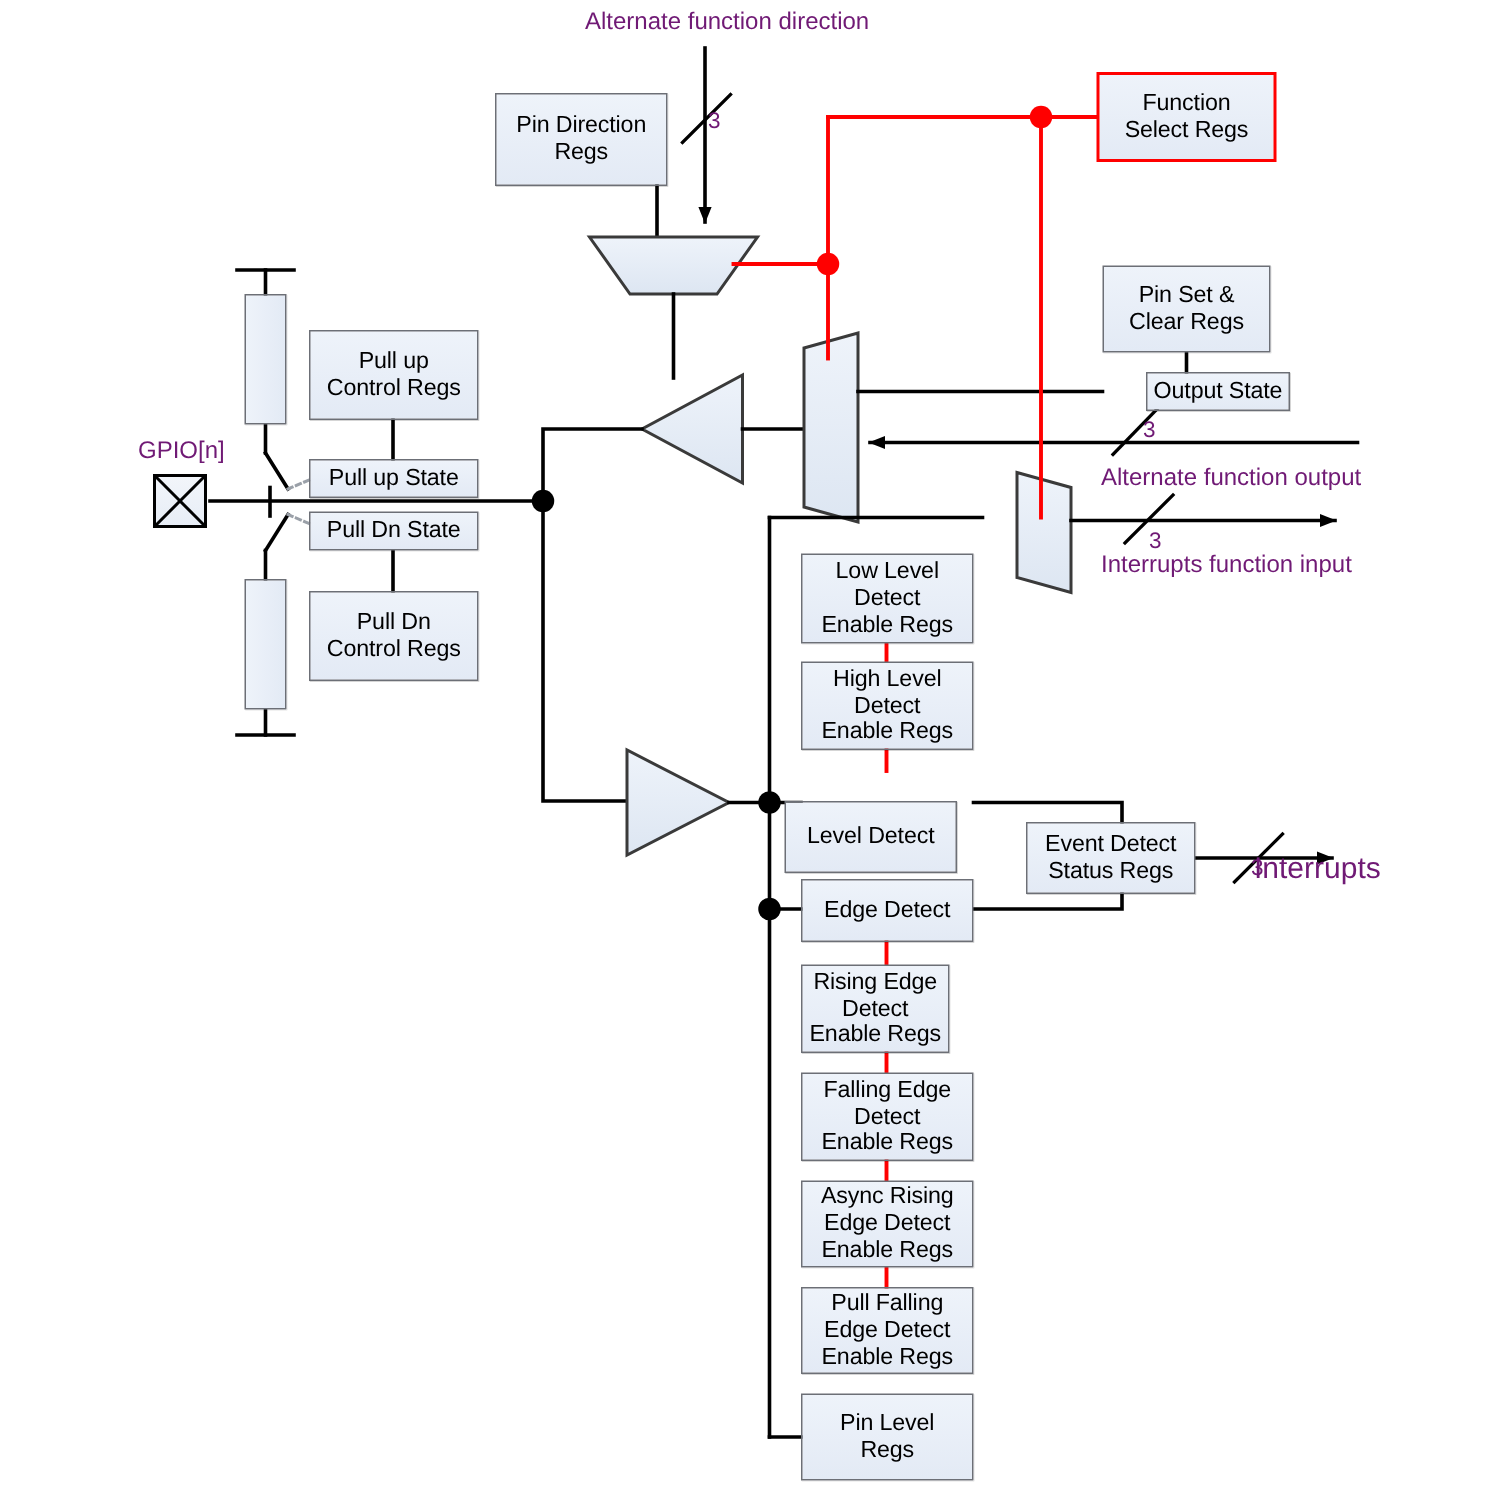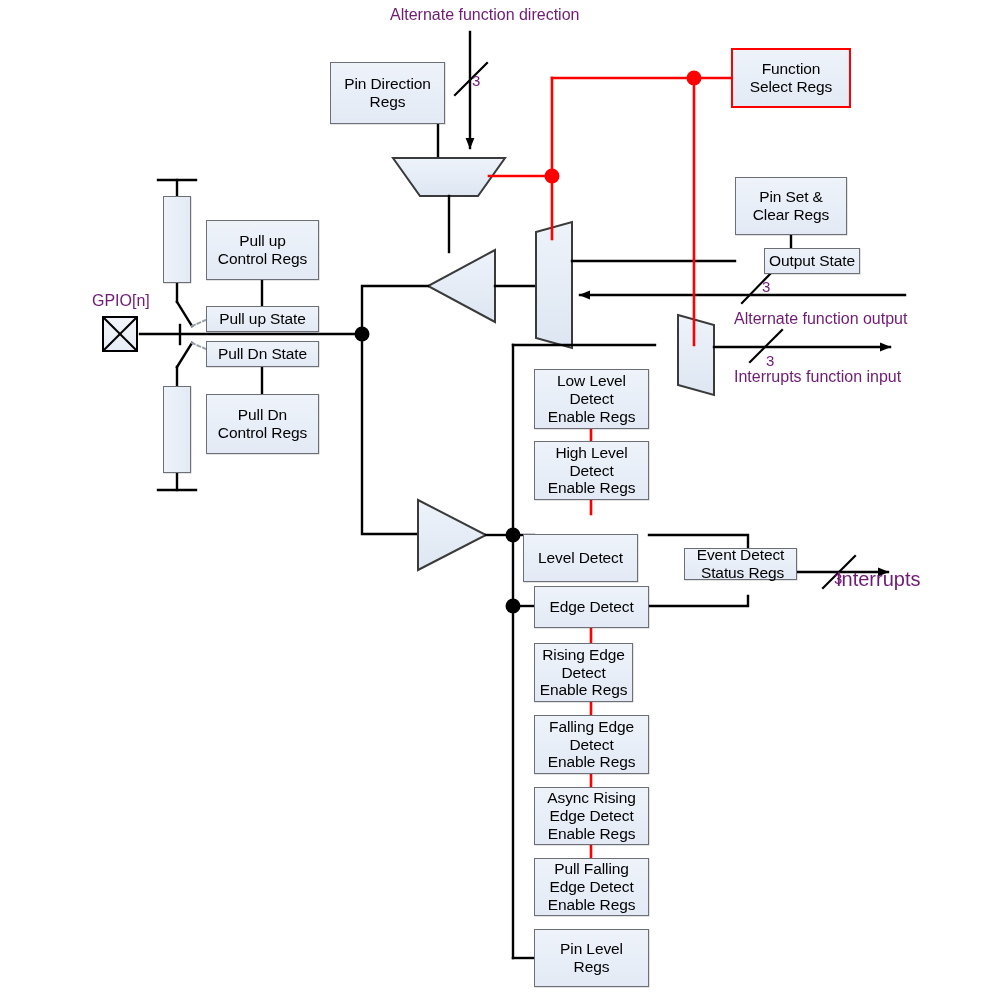--- a/index.html
+++ b/index.html
@@ -240,21 +240,21 @@
   <div class="box" style="left:534px;top:441px;width:115px;height:59px;">
     <span class="txt">High Level
 Detect
 Enable Regs</span>
   </div>
 
   <div class="box" style="left:523px;top:514px;width:115px;height:48px;margin-top:20px;">
     <span class="txt">Level Detect</span>
   </div>
 
-  <div class="box" style="left:684px;top:548px;width:113px;height:32px;text-align:right;">
+  <div class="box" style="left:684px;top:548px;width:113px;height:48px;">
     <span class="txt">Event Detect
 Status Regs</span>
   </div>
 
   <div class="box" style="left:534px;top:586px;width:115px;height:42px;">
     <span class="txt">Edge Detect</span>
   </div>
 
   <div class="box" style="left:534px;top:643px;width:99px;height:59px;">
     <span class="txt">Rising Edge

